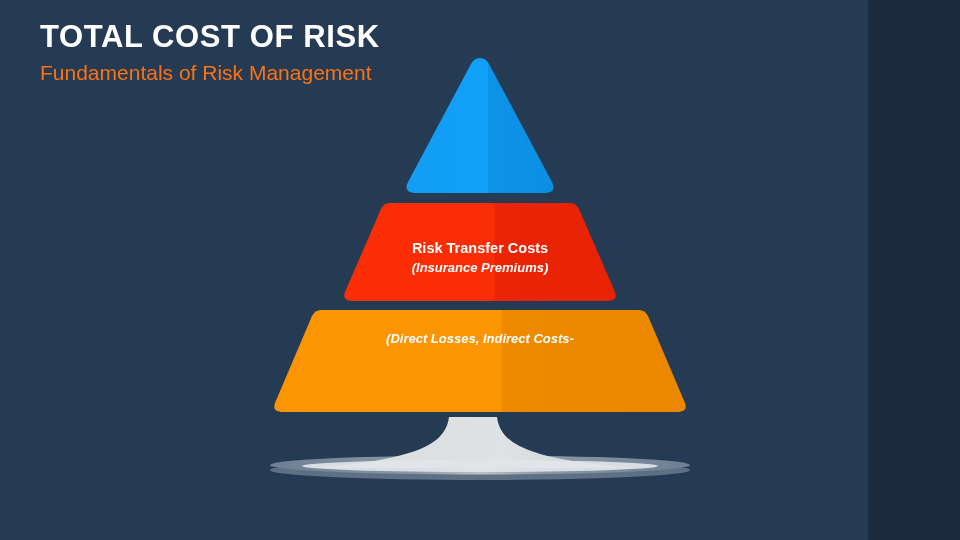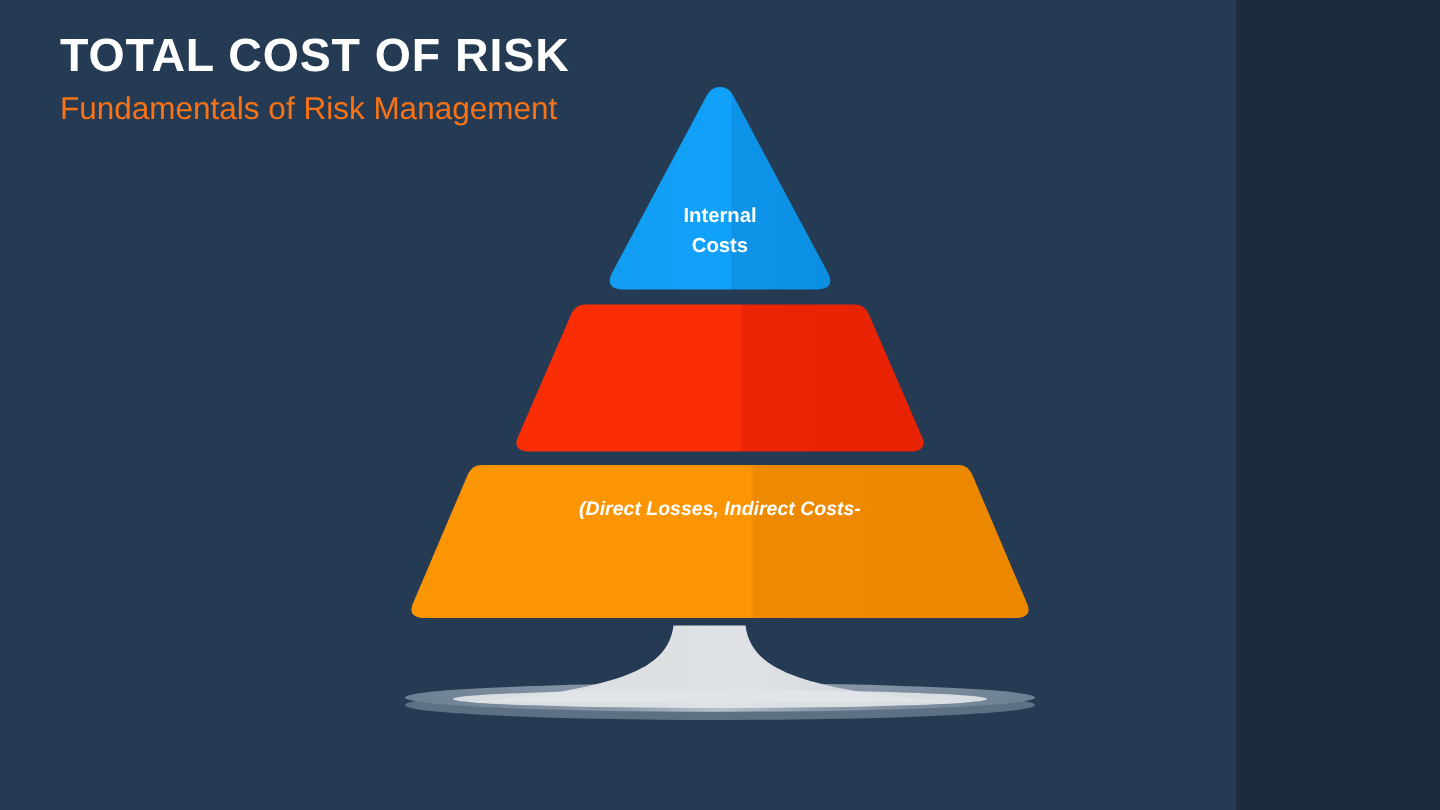--- a/index.html
+++ b/index.html
@@ -8,20 +8,21 @@
     padding: 0;
     background: #1c2b3d;
   }
   #slide {
     position: relative;
     width: 824px;
     height: 540px;
     overflow: hidden;
     background: #253b53;
     font-family: "Liberation Sans", sans-serif;
+    padding-left: 44px;
     -webkit-font-smoothing: antialiased;
   }
 
   
   #heading {
     position: absolute;
     left: 40px;
     top: 18px;
     width: 620px;
   }
@@ -206,23 +207,23 @@
                  L 552 182
                  Q 557 192, 546 193
                  L 414 193
                  Q 403 192, 408 182
                  L 471 64
                  Q 474 58, 480 58 Z" fill="url(#gradBlue)"></path>
       </g>
     </svg>
   </div>
 
-  <div class="tier-text" id="tier-top-text">
-    <span class="tier-title">Internal</span>
-    <span class="tier-title">Costs</span>
-  </div>
-
+
+  <div class="tier-text" id="tier-mid-text">
+    <span class="tier-title">Risk Transfer Costs</span>
+    <span class="tier-sub">(Insurance Premiums)</span>
+  </div>
 
   <div class="tier-text" id="tier-bot-text">
     <span class="tier-sub">(Direct Losses, Indirect Costs-</span>
   </div>
 
 </div>
 
 </body></html>

